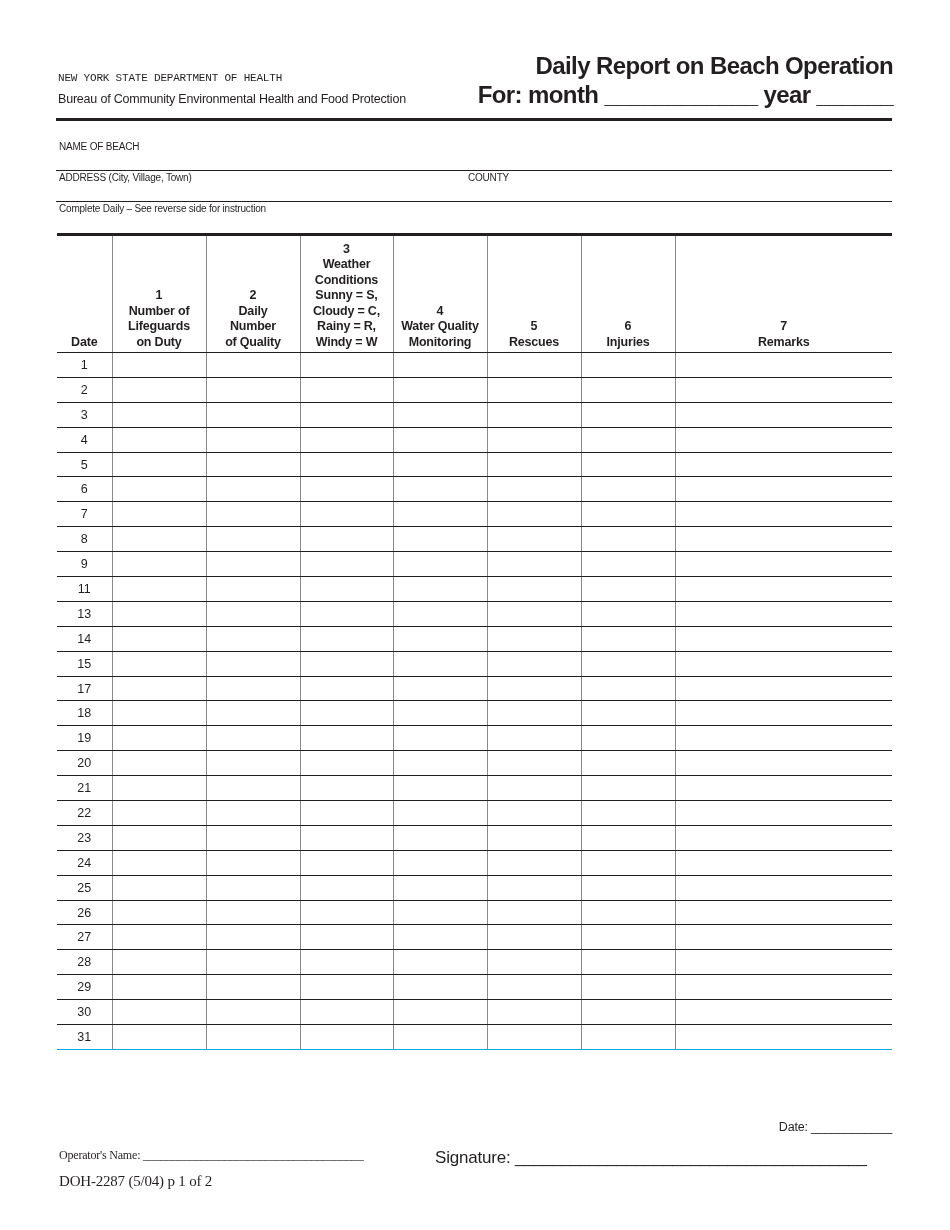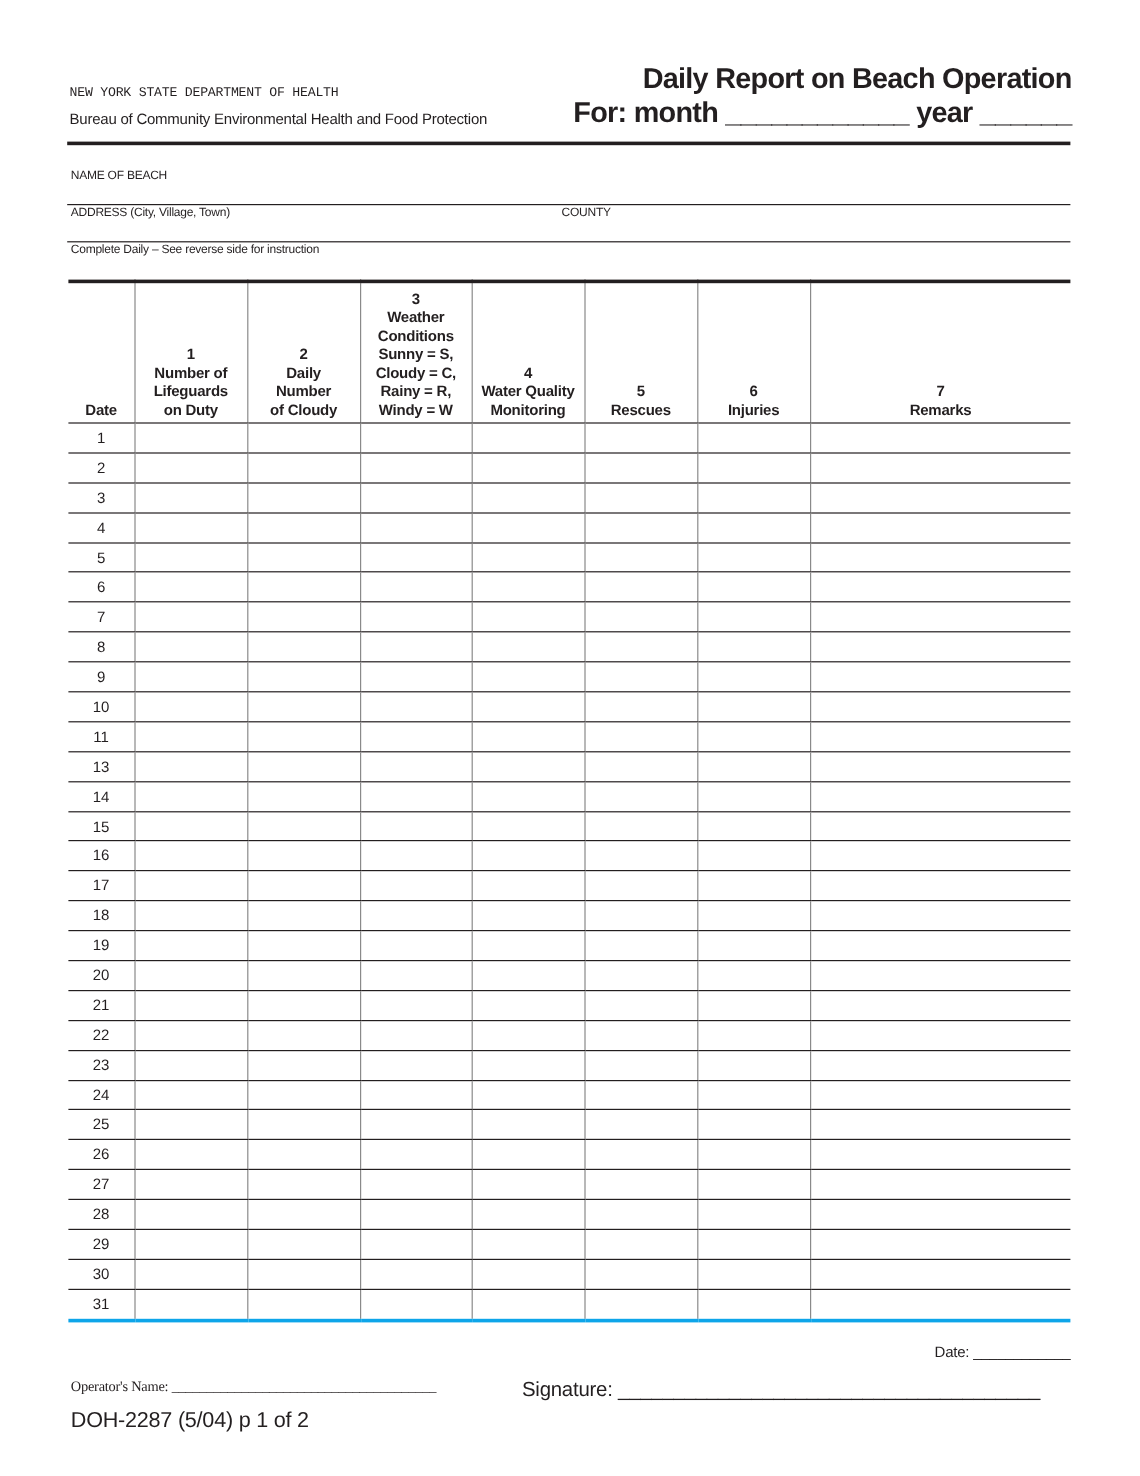--- a/index.html
+++ b/index.html
@@ -10,24 +10,24 @@
   .title{right:57px;top:52px;font-size:24px;font-weight:bold;letter-spacing:-0.6px;white-space:nowrap;}
   .subtitle{right:57px;top:81px;font-size:24px;font-weight:bold;letter-spacing:-0.6px;text-align:right;white-space:nowrap;}
   .rule-thick{left:56px;width:836px;height:3px;background:#231f20;}
   .rule-thin{left:56px;width:836px;height:1px;background:#231f20;}
   .field-label{font-size:10px;letter-spacing:-0.2px;}
   table.log{position:absolute;left:57px;top:233px;width:835px;border-collapse:collapse;table-layout:fixed;}
   table.log th{font-weight:bold;font-size:12.5px;line-height:15.5px;vertical-align:bottom;text-align:center;padding:0 0 2px 0;height:114px;border-left:1px solid #8a8a8a;border-bottom:1px solid #231f20;letter-spacing:-0.2px;}
   table.log th:first-child{border-left:none;}
   table.log td{height:23.9px;border-left:1px solid #8a8a8a;border-bottom:1px solid #231f20;font-size:12.5px;text-align:center;padding:0;}
   table.log td:first-child{border-left:none;}
-  table.log tr:last-child td{border-bottom:3px solid #0ea5e9;}
+  table.log tr:last-child td{border-bottom:1px solid #0ea5e9;}
   table.log thead tr{border-top:3px solid #231f20;}
   .footer{left:59px;top:1148px;font-size:12px;letter-spacing:-0.2px;white-space:nowrap;font-family:Liberation Serif, serif;}
-  .formno{left:59px;top:1173px;font-size:18px;letter-spacing:-0.2px;}
+  .formno{left:59px;top:1173px;font-size:15px;letter-spacing:-0.2px;font-family:Liberation Serif, serif;}
   .sig-right{right:58px;top:1120px;font-size:12.5px;letter-spacing:-0.2px;}
   .mid{left:435px;top:1148px;font-size:17px;letter-spacing:-0.2px;white-space:nowrap;}
 </style>
 </head>
 <body>
 
 <div class="abs agency">NEW YORK STATE DEPARTMENT OF HEALTH</div>
 <div class="abs bureau">Bureau of Community Environmental Health and Food Protection</div>
 <div class="abs title">Daily Report on Beach Operation</div>
 <div class="abs subtitle">For: month ____________ year ______</div>
@@ -62,21 +62,21 @@
         <th>
           <div>1</div>
           <div>Number of</div>
           <div>Lifeguards</div>
           <div>on Duty</div>
         </th>
         <th>
           <div>2</div>
           <div>Daily</div>
           <div>Number</div>
-          <div>of Cloudy</div>
+          <div>of Quality</div>
         </th>
         <th>
           <div>3</div>
           <div>Weather</div>
           <div>Conditions</div>
           <div>Sunny = S,</div>
           <div>Cloudy = C,</div>
           <div>Rainy = R,</div>
           <div>Windy = W</div>
         </th>
@@ -184,30 +184,20 @@
         <td>9</td>
         <td></td>
         <td></td>
         <td></td>
         <td></td>
         <td></td>
         <td></td>
         <td></td>
       </tr>
       <tr>
-        <td>10</td>
-        <td></td>
-        <td></td>
-        <td></td>
-        <td></td>
-        <td></td>
-        <td></td>
-        <td></td>
-      </tr>
-      <tr>
         <td>11</td>
         <td></td>
         <td></td>
         <td></td>
         <td></td>
         <td></td>
         <td></td>
         <td></td>
       </tr>
       <tr>
@@ -225,30 +215,20 @@
         <td></td>
         <td></td>
         <td></td>
         <td></td>
         <td></td>
         <td></td>
         <td></td>
       </tr>
       <tr>
         <td>15</td>
-        <td></td>
-        <td></td>
-        <td></td>
-        <td></td>
-        <td></td>
-        <td></td>
-        <td></td>
-      </tr>
-      <tr>
-        <td>16</td>
         <td></td>
         <td></td>
         <td></td>
         <td></td>
         <td></td>
         <td></td>
         <td></td>
       </tr>
       <tr>
         <td>17</td>

